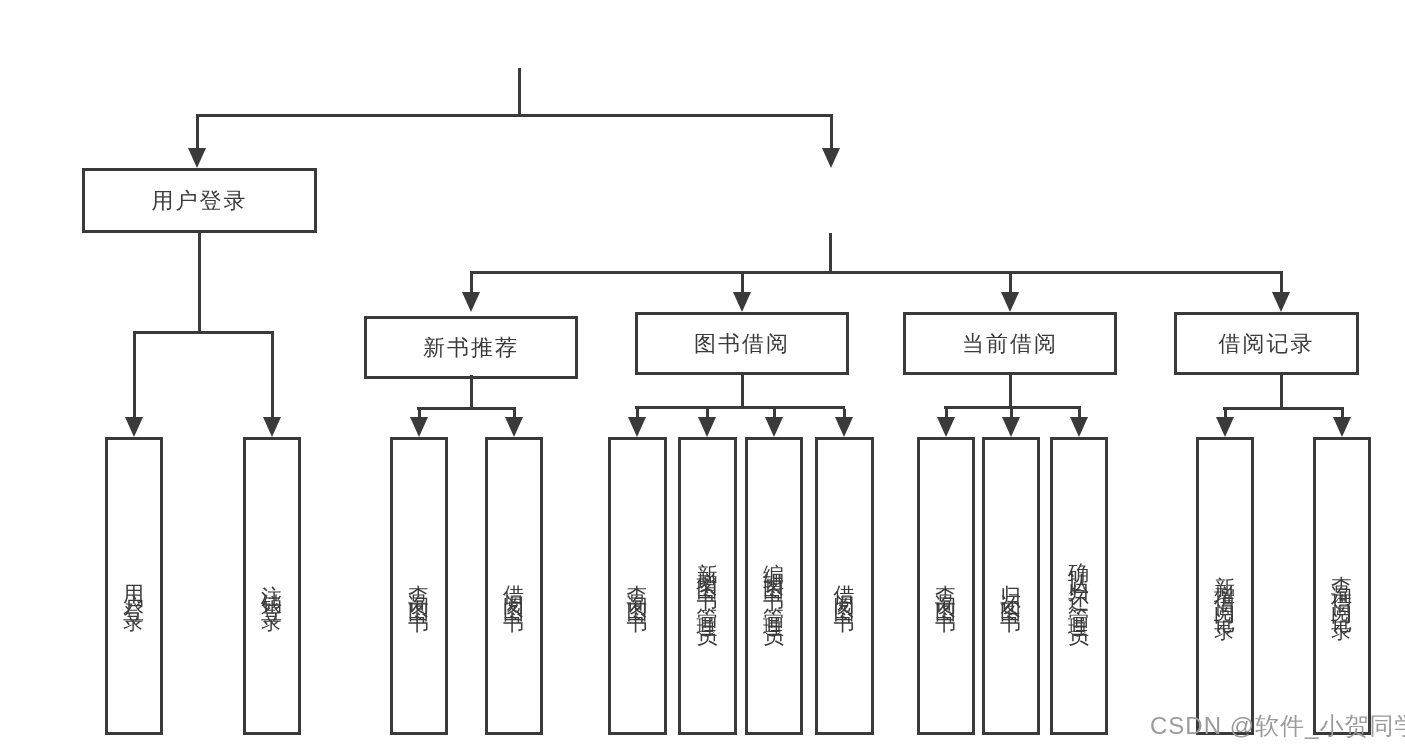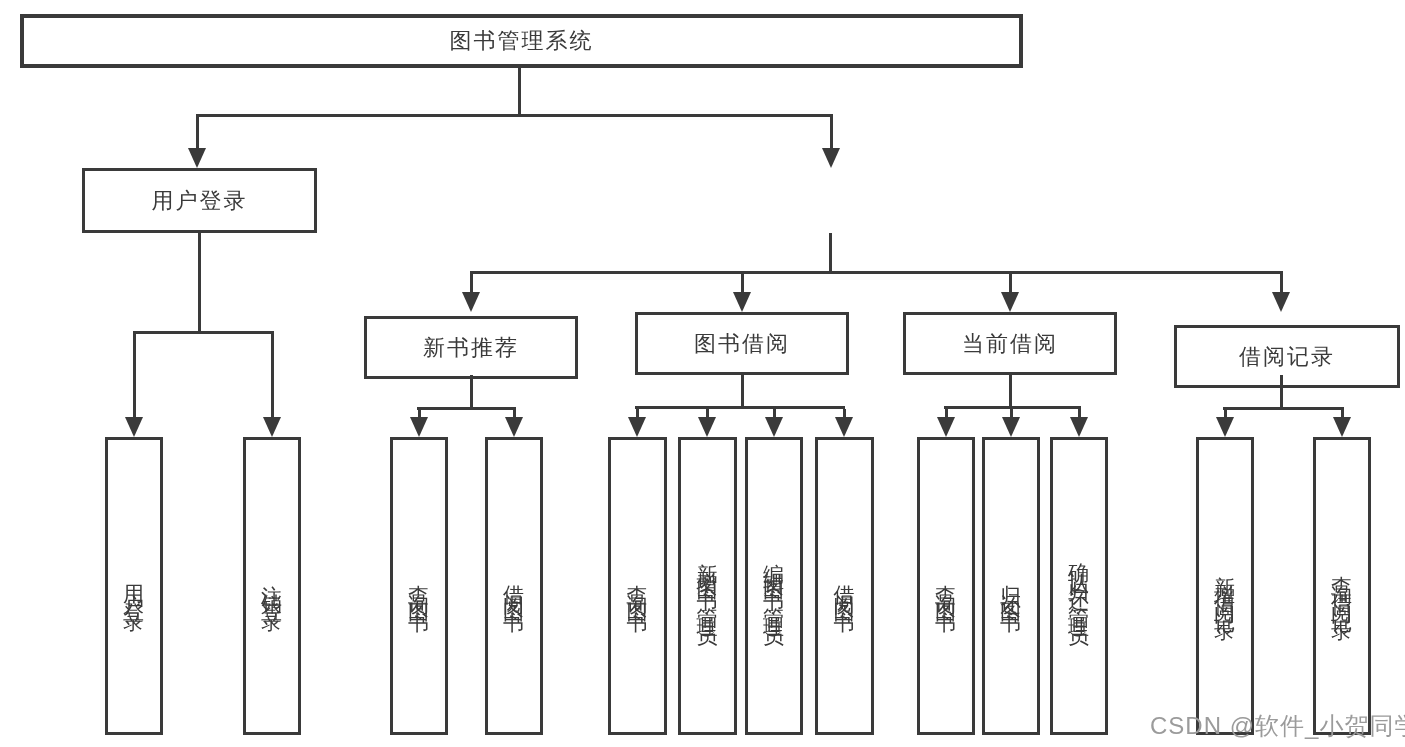--- a/index.html
+++ b/index.html
@@ -57,21 +57,20 @@
     color: var(--watermark);
     letter-spacing: 1px;
     white-space: nowrap;
   }
 </style>
 </head>
 <body>
 
 <div class="canvas">
 
-  <div class="box root" style="left:20px;top:14px;width:1003px;height:54px">图书管理系统</div>
 
   <div class="ln v" style="left:518px;top:68px;height:48px"></div>
   <div class="ln h" style="left:196px;top:114px;width:637px"></div>
   <div class="ln v" style="left:196px;top:117px;height:33px"></div>
   <div class="ah" style="left:188px;top:148px"></div>
   <div class="ln v" style="left:830px;top:117px;height:33px"></div>
   <div class="ah" style="left:822px;top:148px"></div>
 
   <div class="box" style="left:82px;top:168px;width:235px;height:65px">用户登录</div>
 
@@ -89,21 +88,21 @@
   <div class="ln v" style="left:741px;top:274px;height:20px"></div>
   <div class="ah" style="left:733px;top:292px"></div>
   <div class="ln v" style="left:1009px;top:274px;height:20px"></div>
   <div class="ah" style="left:1001px;top:292px"></div>
   <div class="ln v" style="left:1280px;top:274px;height:20px"></div>
   <div class="ah" style="left:1272px;top:292px"></div>
 
   <div class="box" style="left:364px;top:316px;width:214px;height:63px">新书推荐</div>
   <div class="box" style="left:903px;top:312px;width:214px;height:63px">当前借阅</div>
   <div class="box" style="left:635px;top:312px;width:214px;height:63px">图书借阅</div>
-  <div class="box" style="left:1174px;top:325px;width:226px;height:63px">借阅记录</div>
+  <div class="box" style="left:1174px;top:312px;width:185px;height:63px">借阅记录</div>
 
   <div class="ln v" style="left:470px;top:375px;height:35px"></div>
   <div class="ln h" style="left:417px;top:407px;width:99px"></div>
   <div class="ln v" style="left:418px;top:410px;height:9px"></div>
   <div class="ah" style="left:410px;top:417px"></div>
   <div class="ln v" style="left:513px;top:410px;height:9px"></div>
   <div class="ah" style="left:505px;top:417px"></div>
 
   <div class="ln v" style="left:741px;top:375px;height:34px"></div>
   <div class="ln h" style="left:635px;top:406px;width:210px"></div>

